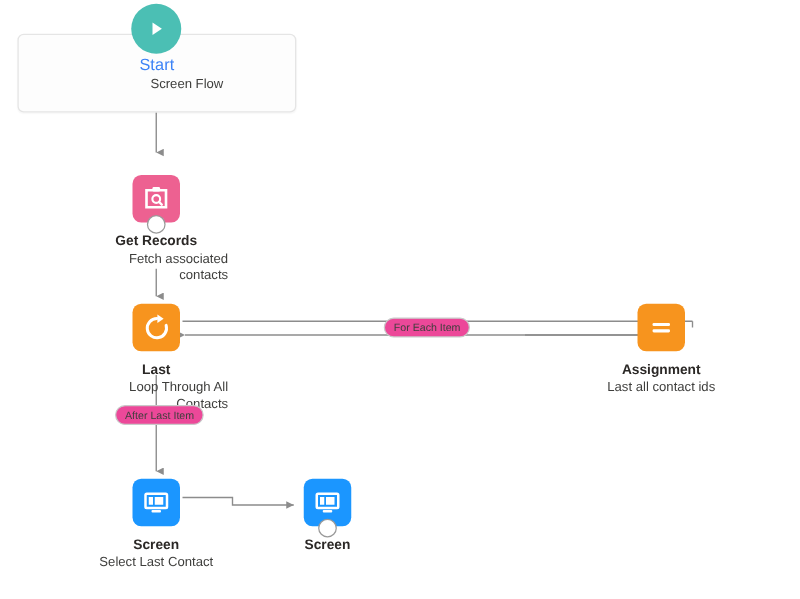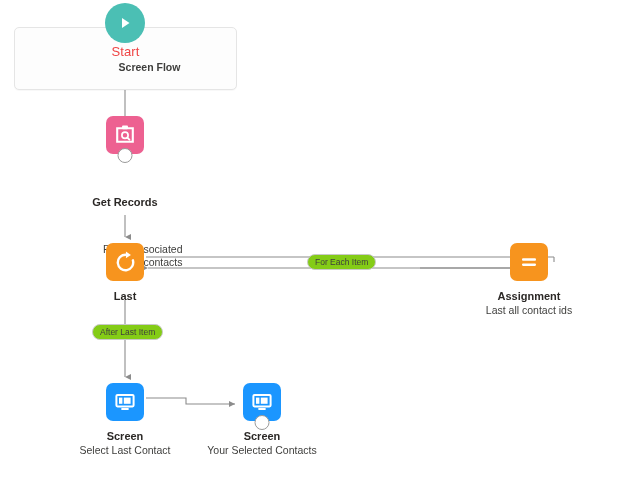--- a/index.html
+++ b/index.html
@@ -63,26 +63,26 @@
     width: 223px; height: 63px;
     display: flex;
     flex-direction: column;
     align-items: center;
     justify-content: center;
     gap: 2px;
   }
   .start-title {
     font-size: 13px;
     font-weight: 400;
-    color: #ef4444;
+    color: #3b82f6;
     letter-spacing: .1px;
   }
   .start-sub {
     font-size: 10.5px;
-    font-weight: 700;
+    font-weight: 400;
     color: #3e3e3c;
     margin-left: 48px;
   }
   .start-badge {
     position: absolute;
     left: 105px; top: 3px;
     width: 40px; height: 40px;
     border-radius: 50%;
     background: #4bbfb4;
     display: flex;
@@ -134,32 +134,32 @@
     color: #3e3e3c;
     text-align: right;
     line-height: 13px;
     max-width: 115px;
   }
 
   
   .pill {
     position: absolute;
     z-index: 6;
-    background: #84cc16;
+    background: #ec4899;
     border: 1px solid #c9c9c9;
     border-radius: 10px;
     font-size: 8.5px;
     color: #3e3e3c;
     padding: 2px 7px 2px 7px;
     white-space: nowrap;
     line-height: 10px;
   }
 
   
-  #node-getrecords { left: 125px; top: 116px; gap: 33px; }
+  #node-getrecords { left: 125px; top: 140px; }
   #node-loop       { left: 125px; top: 243px; }
   #node-assignment { left: 529px; top: 243px; }
   #node-screen1    { left: 125px; top: 383px; }
   #node-screen2    { left: 262px; top: 383px; }
 
   #pill-foreach  { left: 307px; top: 254px; }
   #pill-afterlast{ left: 92px;  top: 324px; }
 </style>
 </head>
 <body>
@@ -223,20 +223,21 @@
   </div>
 
   <div class="node" id="node-loop">
     <div class="icon-tile loop">
       <svg width="25" height="25" viewBox="0 0 24 24" aria-hidden="true">
         <path d="M12 4.6 a7.4 7.4 0 1 0 7.1 5.3" fill="none" stroke="#ffffff" stroke-width="2.3" stroke-linecap="round"></path>
         <path d="M12.4 1.5 L17.2 4.8 L12.4 8.0 Z" fill="#ffffff"></path>
       </svg>
     </div>
     <div class="node-label">Last</div>
+    <div class="node-sub">Loop Through All Contacts</div>
   </div>
 
   <div class="node" id="node-assignment">
     <div class="icon-tile assignment">
       <svg width="24" height="24" viewBox="0 0 24 24" aria-hidden="true">
         <rect x="5" y="8.3" width="14" height="2.5" rx="1.1" fill="#ffffff"></rect>
         <rect x="5" y="13.4" width="14" height="2.5" rx="1.1" fill="#ffffff"></rect>
       </svg>
     </div>
     <div class="node-label">Assignment</div>
@@ -260,19 +261,18 @@
     <div class="icon-tile screen">
       <svg width="24" height="24" viewBox="0 0 24 24" aria-hidden="true">
         <rect x="3.4" y="5.0" width="17.2" height="11.4" rx="1.1" fill="none" stroke="#ffffff" stroke-width="2"></rect>
         <rect x="6.0" y="7.6" width="3.4" height="6.2" fill="#ffffff"></rect>
         <rect x="10.8" y="7.6" width="6.8" height="6.2" fill="#ffffff"></rect>
         <rect x="8.2" y="18.0" width="7.6" height="2.0" rx="0.8" fill="#ffffff"></rect>
       </svg>
       <span class="tile-badge"></span>
     </div>
     <div class="node-label">Screen</div>
-    <div class="node-sub">Your Selected Contacts</div>
   </div>
 
   <div class="pill" id="pill-foreach">For Each Item</div>
   <div class="pill" id="pill-afterlast">After Last Item</div>
 
 </div>
 
 </body></html>

